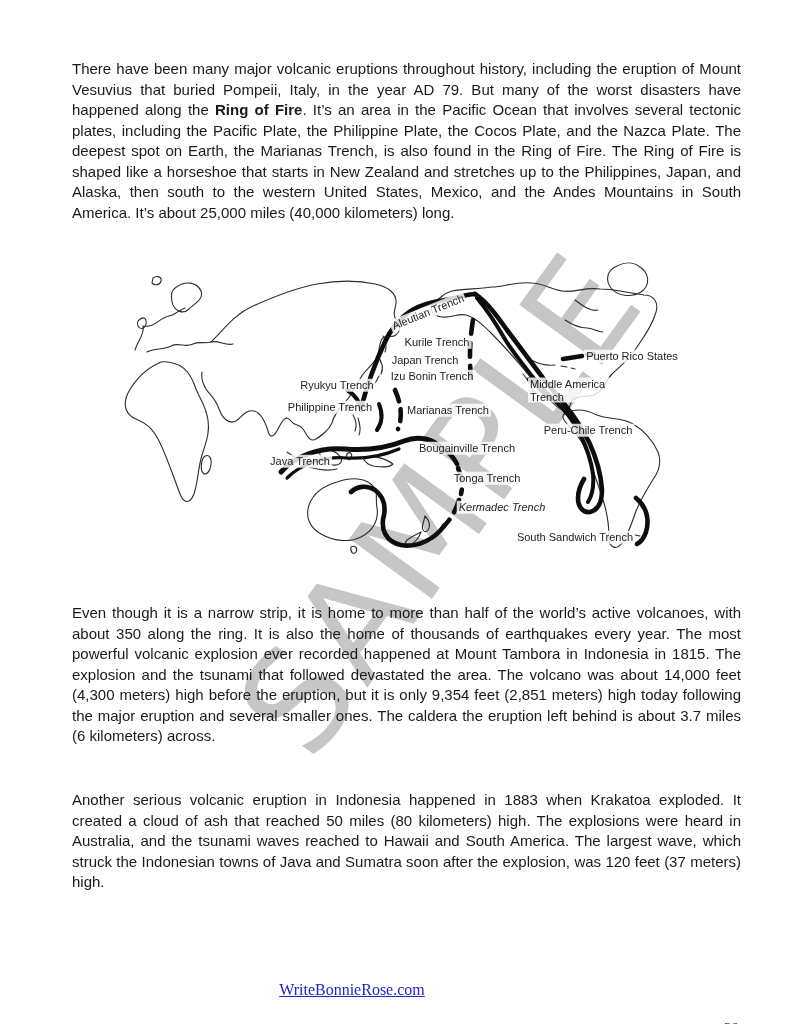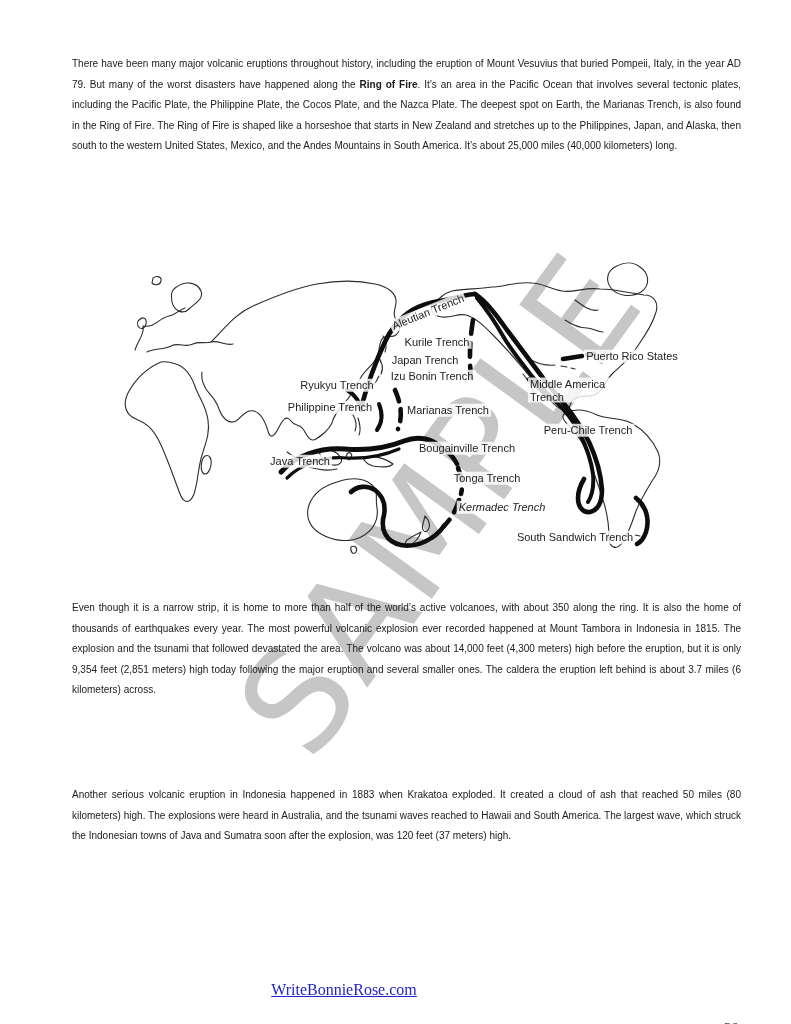--- a/index.html
+++ b/index.html
@@ -2,40 +2,40 @@
 <html><head>
 <meta charset="utf-8">
 <style>
   html,body{margin:0;padding:0;background:#ffffff;}
   .page{
     position:relative;width:791px;height:1024px;background:#ffffff;
     overflow:hidden;font-family:"Liberation Sans",sans-serif;color:#1a1a1a;
   }
   .para{
     position:absolute;left:72px;width:669px;
-    font-size:10px;line-height:20.55px;text-align:justify;
+    font-size:15px;line-height:20.55px;text-align:justify;
     color:#1a1a1a;z-index:2;
   }
   .para b{font-weight:700;}
   .watermark{
     position:absolute;left:440px;top:505px;z-index:1;
     transform:translate(-50%,-50%) rotate(-54deg);
     font-family:"DejaVu Sans",sans-serif;font-size:140px;font-weight:400;
     color:#c6c6c6;letter-spacing:2px;white-space:nowrap;user-select:none;
   }
   .map{position:absolute;left:95px;top:258px;width:610px;height:310px;z-index:2;}
   .map svg{position:absolute;left:0;top:0;}
   .map-label{
     position:absolute;transform:translate(-50%,-50%);
     font-size:11px;line-height:12.5px;color:#222;
     background:rgba(255,255,255,0.82);padding:0 2px;white-space:nowrap;z-index:3;
   }
   .map-label.rot{transform:translate(-50%,-50%) rotate(-22deg);}
   .map-label.wrap{white-space:normal;width:92px;text-align:left;}
-  .footer{position:absolute;left:0;top:981px;width:688px;text-align:center;z-index:2;
+  .footer{position:absolute;left:8px;top:981px;width:688px;text-align:center;z-index:2;
     font-family:"Liberation Serif",serif;font-size:16px;}
   .footer a{color:#2323cc;text-decoration:underline;}
   .pagenum{position:absolute;right:52px;top:1020px;z-index:2;
     font-family:"Liberation Serif",serif;font-size:15px;color:#1a1a1a;}
 </style>
 </head>
 <body>
 
 <div class="page">
 

